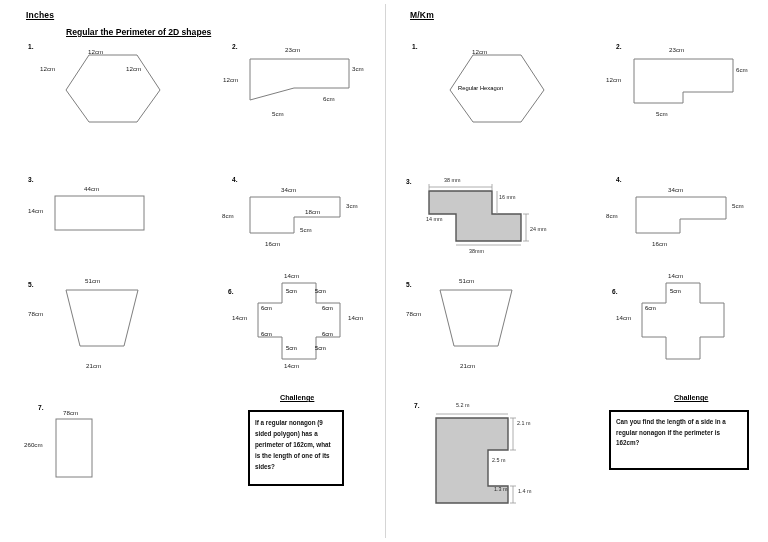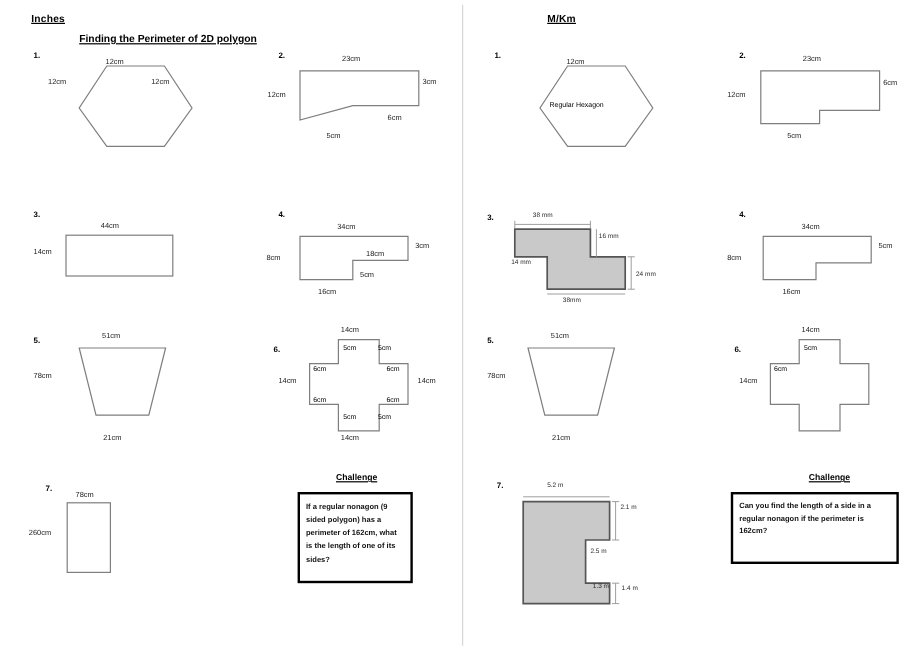--- a/index.html
+++ b/index.html
@@ -46,21 +46,21 @@
   .chbox.wide p{line-height:1.7;}
 </style>
 </head>
 <body>
 
 <div class="sheet">
 
   <div class="panel">
 
     <div class="unit-head" style="left:26px;top:10px;">Inches</div>
-    <div class="title" style="left:66px;top:27px;">Finding the Perimeter of 2D polygon</div>
+    <div class="title" style="left:66px;top:27px;">Regular the Perimeter of 2D shapes</div>
 
     <div class="qnum" style="left:28px;top:43px;">1.</div>
     <svg style="left:64px;top:48px;" width="100" height="76">
       <polygon class="stroke" points="25,7 73,7 96,42 73,74 25,74 2,42"></polygon>
     </svg>
     <div class="lbl" style="left:88px;top:48px;">12cm</div>
     <div class="lbl" style="left:40px;top:65px;">12cm</div>
     <div class="lbl" style="left:126px;top:65px;">12cm</div>
 
     <div class="qnum" style="left:232px;top:43px;">2.</div>
@@ -124,21 +124,21 @@
     <div class="lbl" style="left:24px;top:441px;">260cm</div>
 
     <div class="challenge-head" style="left:280px;top:393px;">Challenge</div>
     <div class="chbox" style="left:248px;top:410px;width:96px;height:76px;">
       <p>If a regular nonagon (9 sided polygon) has a perimeter of 162cm, what is the length of one of its sides?</p>
     </div>
   </div>
 
   <div class="panel">
 
-    <div class="unit-head" style="left:26px;top:10px;margin-left:46px;">M/Km</div>
+    <div class="unit-head" style="left:26px;top:10px;">M/Km</div>
 
     <div class="qnum" style="left:28px;top:43px;">1.</div>
     <svg style="left:64px;top:48px;" width="100" height="76">
       <polygon class="stroke" points="25,7 73,7 96,42 73,74 25,74 2,42"></polygon>
     </svg>
     <div class="lbl" style="left:88px;top:48px;">12cm</div>
     <div class="inner" style="left:74px;top:85px;">Regular Hexagon</div>
 
     <div class="qnum" style="left:232px;top:43px;">2.</div>
     <svg style="left:248px;top:56px;" width="108" height="50">

